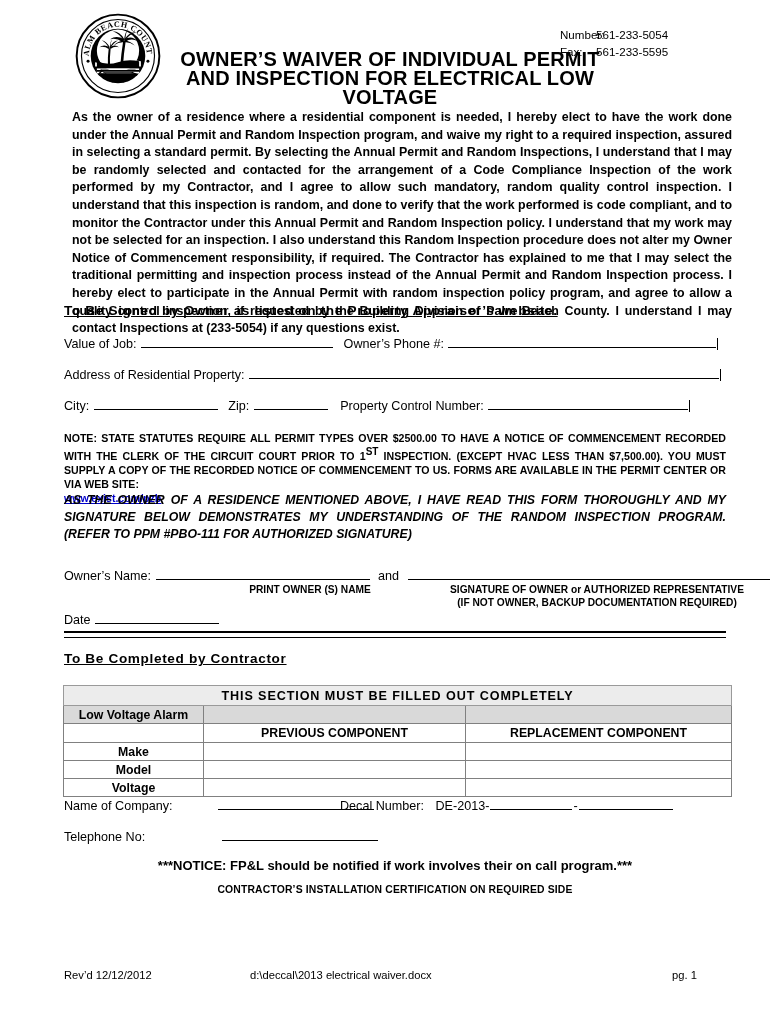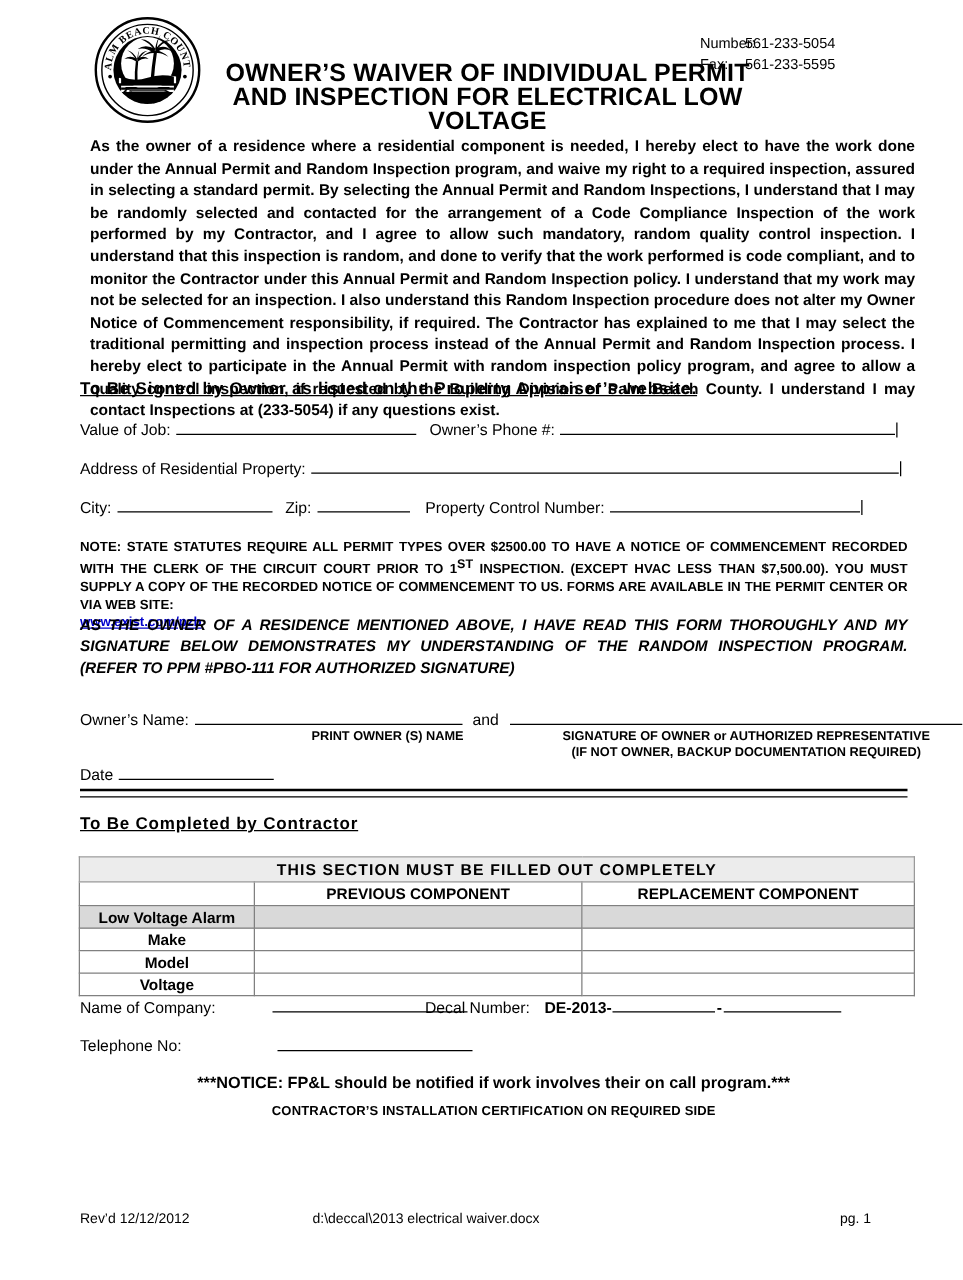--- a/index.html
+++ b/index.html
@@ -243,21 +243,21 @@
   }
   #row-company { top: 796px; }
   #row-phone { top: 827px; }
   #decal-group {
     position: absolute;
     left: 340px;
     top: 796px;
     font-size: 12.6px;
     white-space: nowrap;
   }
-  .bold-inline { font-weight: bold; }
+  .bold-inline { font-weight: normal; }
 
   
   .notice {
     position: absolute;
     left: 64px;
     top: 858px;
     width: 662px;
     text-align: center;
     font-size: 13px;
     font-weight: bold;
@@ -412,28 +412,28 @@
     <colgroup>
       <col class="c1">
         <col class="c2">
         <col class="c3">
     </colgroup>
     <tbody>
       <tr>
         <td class="banner" colspan="3">THIS SECTION MUST BE FILLED OUT COMPLETELY</td>
       </tr>
       <tr>
+        <td class="rowlabel shade">Low Voltage Alarm</td>
+        <td class="shade"></td>
+        <td class="shade"></td>
+      </tr>
+      <tr>
         <td class="colhead blank"></td>
         <td class="colhead">PREVIOUS COMPONENT</td>
         <td class="colhead">REPLACEMENT COMPONENT</td>
-      </tr>
-      <tr>
-        <td class="rowlabel shade">Low Voltage Alarm</td>
-        <td class="shade"></td>
-        <td class="shade"></td>
       </tr>
       <tr>
         <td class="rowlabel">Make</td>
         <td></td>
         <td></td>
       </tr>
       <tr>
         <td class="rowlabel">Model</td>
         <td></td>
         <td></td>

